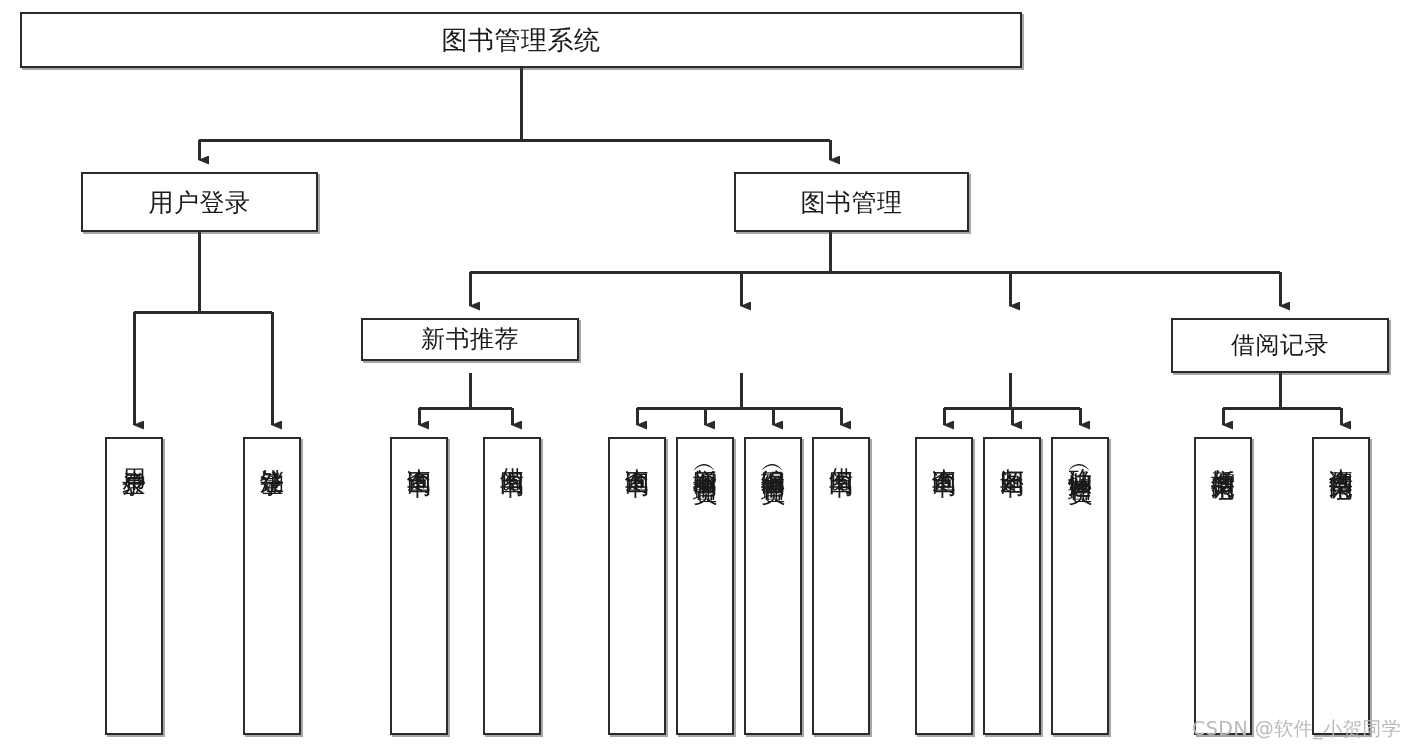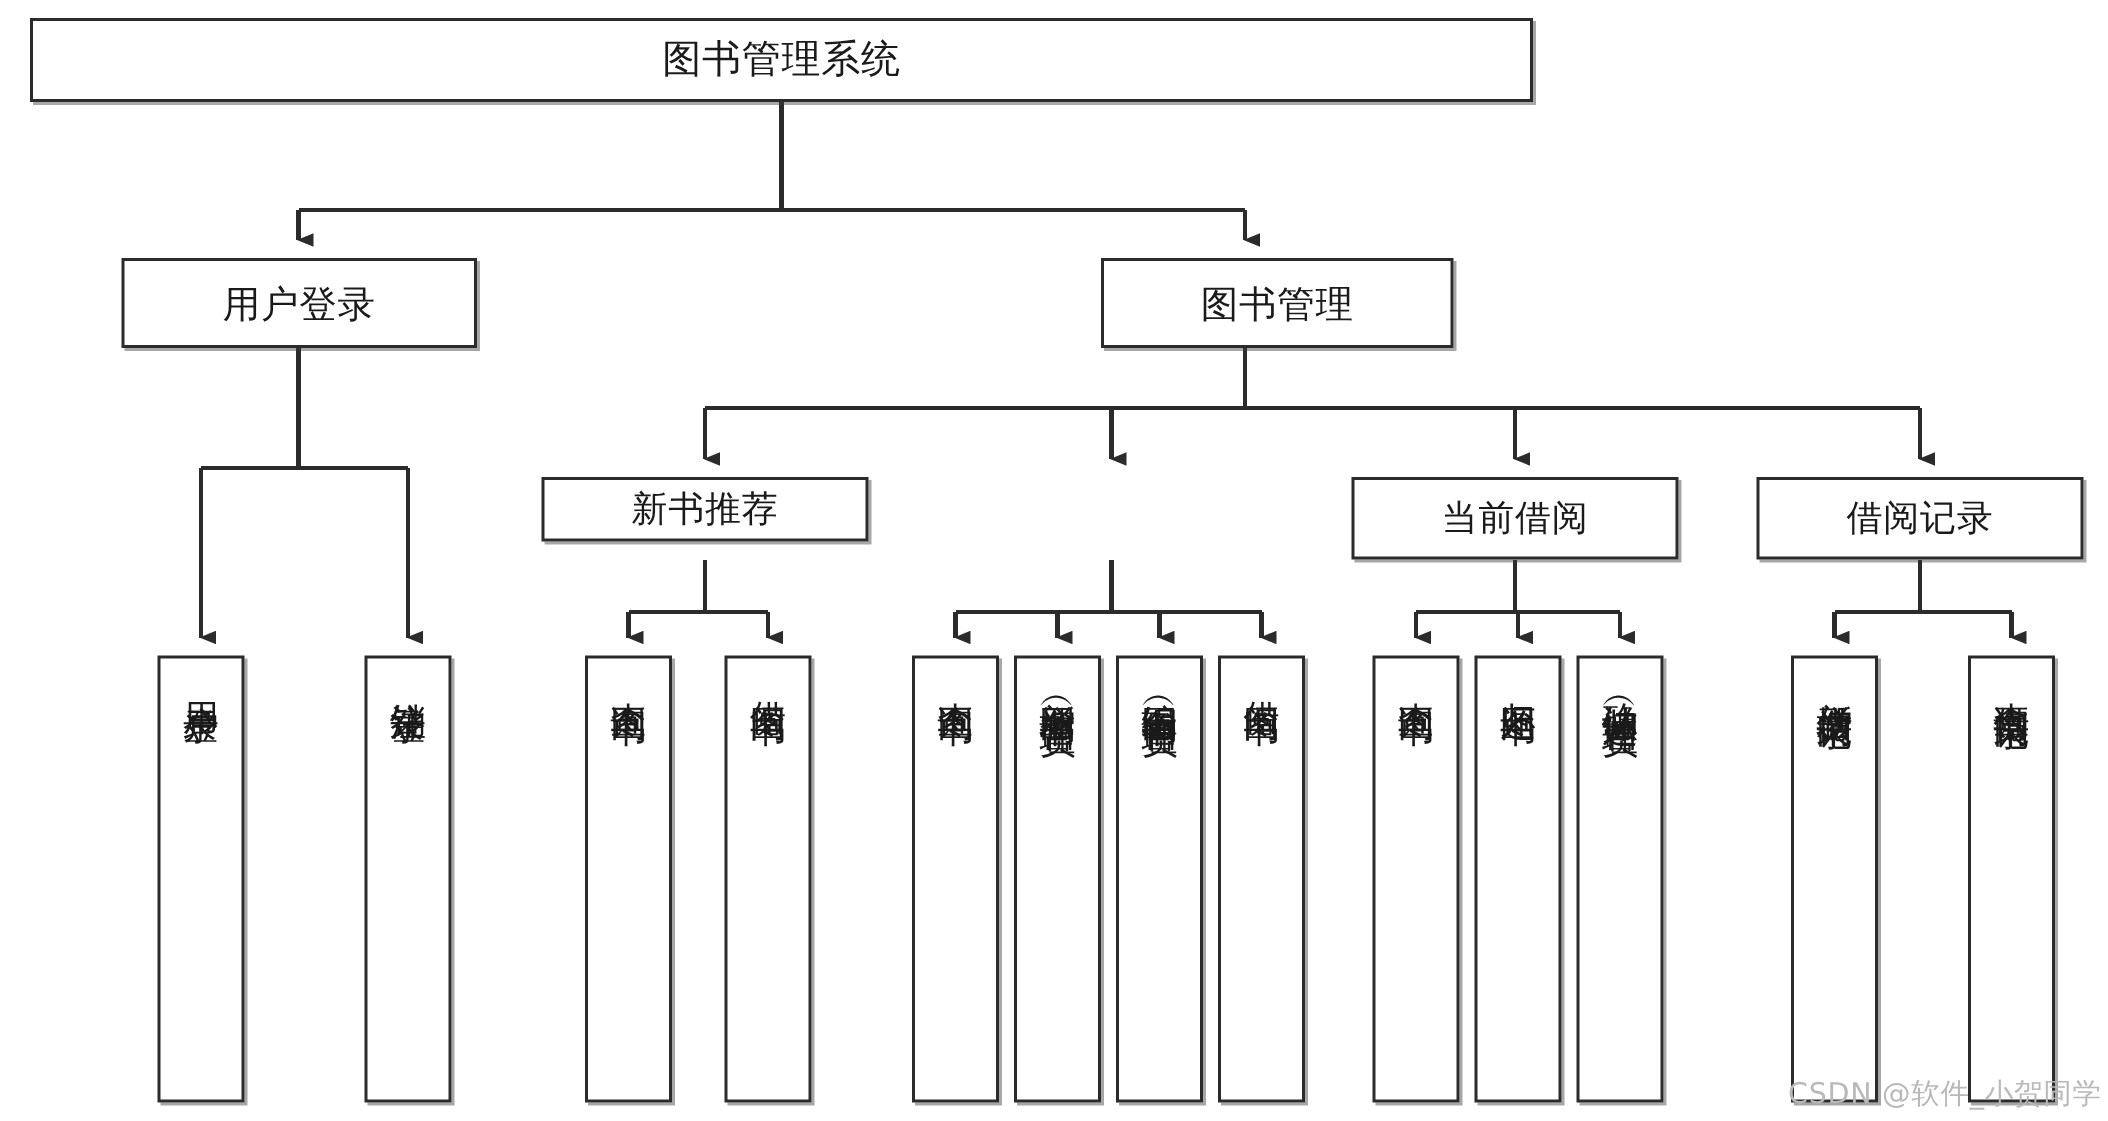--- a/index.html
+++ b/index.html
@@ -145,23 +145,20 @@
   <div class="node horiz level2" style="left: 81px; top: 172px; width: 237px; height: 60px; border-color: rgb(43, 43, 43); background: rgb(255, 255, 255); color: rgb(26, 26, 26);">
     <span class="node-label">用户登录</span>
   </div>
   <div class="node horiz level2" style="left: 712px; top: 172px; width: 235px; height: 60px; border-color: rgb(43, 43, 43); background: rgb(255, 255, 255); color: rgb(26, 26, 26); margin-left: 22px;">
     <span class="node-label">图书管理</span>
   </div>
 
   <div class="node horiz level3" style="left: 361px; top: 318px; width: 218px; height: 43px; border-color: rgb(43, 43, 43); background: rgb(255, 255, 255); color: rgb(26, 26, 26);">
     <span class="node-label">新书推荐</span>
   </div>
-  <div class="node horiz level3" style="left: 901px; top: 318px; width: 218px; height: 55px; border-color: rgb(43, 43, 43); background: rgb(255, 255, 255); color: rgb(26, 26, 26);">
-    <span class="node-label">当前借阅</span>
-  </div>
   <div class="node horiz level3" style="left: 1171px; top: 318px; width: 218px; height: 55px; border-color: rgb(43, 43, 43); background: rgb(255, 255, 255); color: rgb(26, 26, 26);">
     <span class="node-label">借阅记录</span>
   </div>
 
   <div class="node vert" style="left: 105px; top: 437px; width: 58px; height: 298px; border-color: rgb(43, 43, 43); background: rgb(255, 255, 255); color: rgb(26, 26, 26);">
     <span class="node-label">用户登录</span>
   </div>
   <div class="node vert" style="left: 243px; top: 437px; width: 58px; height: 298px; border-color: rgb(43, 43, 43); background: rgb(255, 255, 255); color: rgb(26, 26, 26);">
     <span class="node-label">注销登录</span>
   </div>

